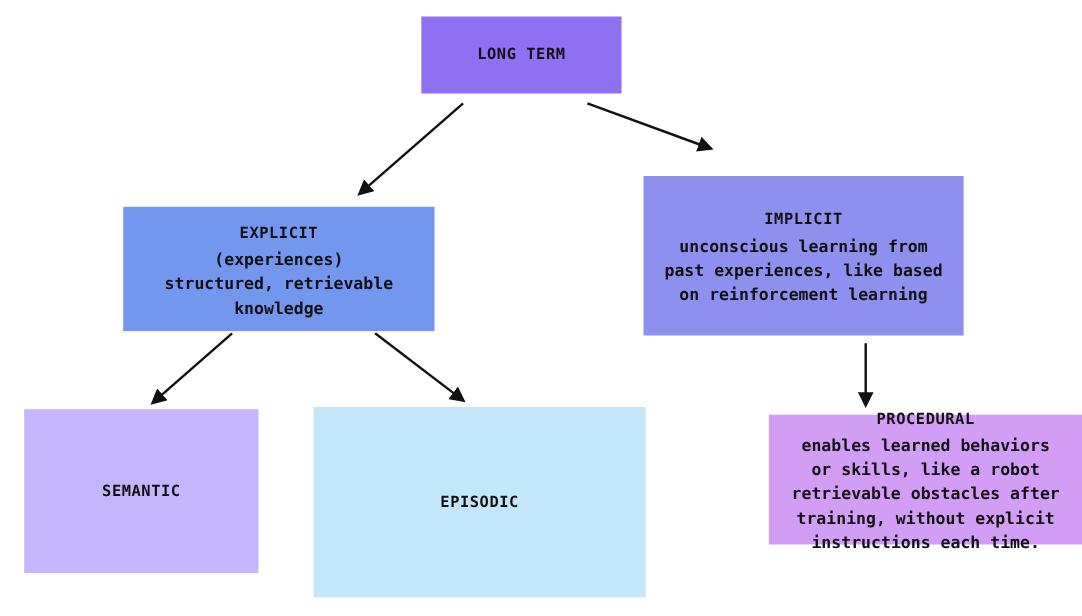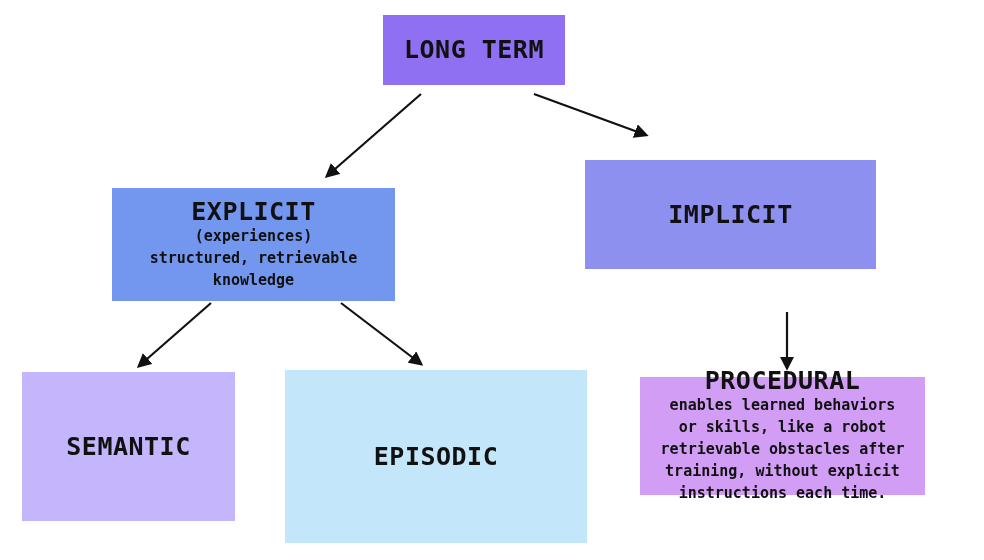--- a/index.html
+++ b/index.html
@@ -29,37 +29,37 @@
     position: absolute;
     box-sizing: border-box;
     display: flex;
     flex-direction: column;
     align-items: center;
     justify-content: center;
     text-align: center;
     padding: 4px 6px;
   }
   .node-title {
-    font-size: 25px;
+    font-size: 14px;
     line-height: 26px;
     letter-spacing: 0.5px;
     white-space: nowrap;
   }
   .node-subtitle, .node-body {
     font-size: 15px;
     line-height: 22px;
     white-space: pre-line;
   }
   
   #node-long-term   { left: 383px; top: 15px;  width: 182px; height: 70px; }
   #node-explicit    { left: 112px; top: 188px; width: 283px; height: 113px; }
-  #node-implicit    { left: 585px; top: 160px; width: 291px; height: 109px; justify-content: center; }
+  #node-implicit    { left: 585px; top: 160px; width: 291px; height: 145px; justify-content: center; }
   #node-semantic    { left: 22px;  top: 372px; width: 213px; height: 149px; }
   #node-episodic    { left: 285px; top: 370px; width: 302px; height: 173px; gap: 43px; }
-  #node-procedural  { left: 640px; top: 377px; width: 285px; height: 118px; }
+  #node-procedural  { left: 699px; top: 377px; width: 285px; height: 118px; }
 </style>
 </head>
 <body>
 
 <div class="canvas">
 
   <svg class="arrows" viewBox="0 0 984 560" xmlns="http://www.w3.org/2000/svg">
     <defs>
       <marker id="arrowhead" viewBox="0 0 10 10" refX="8" refY="5" markerWidth="6.5" markerHeight="6.5" orient="auto-start-reverse">
         <path d="M0,0 L10,5 L0,10 z" fill="#111111"></path>
@@ -78,20 +78,23 @@
 
   <div class="node" id="node-explicit" style="background-color: rgb(115, 150, 238);">
     <div class="node-title">EXPLICIT</div>
     <div class="node-subtitle">(experiences)</div>
     <div class="node-body">structured, retrievable
 knowledge</div>
   </div>
 
   <div class="node" id="node-implicit" style="background-color: rgb(142, 144, 240);">
     <div class="node-title">IMPLICIT</div>
+    <div class="node-body">unconscious learning from
+past experiences, like based
+on reinforcement learning</div>
   </div>
 
   <div class="node" id="node-semantic" style="background-color: #c4b5fd;">
     <div class="node-title">SEMANTIC</div>
   </div>
 
   <div class="node" id="node-episodic" style="background-color: rgb(196, 230, 250);">
     <div class="node-title">EPISODIC</div>
   </div>
 

